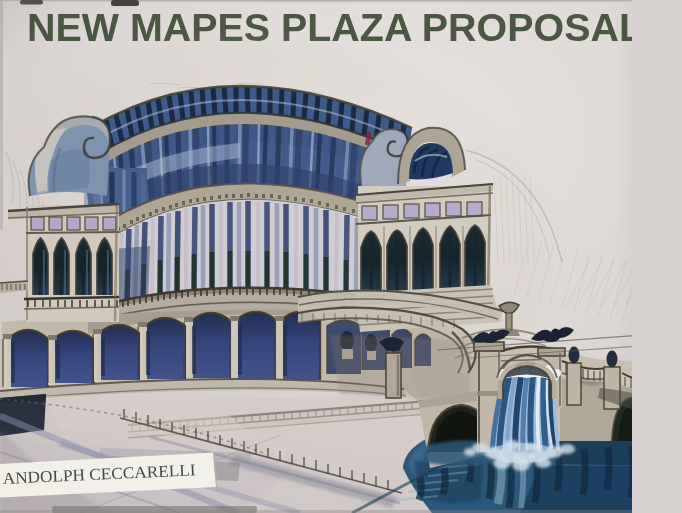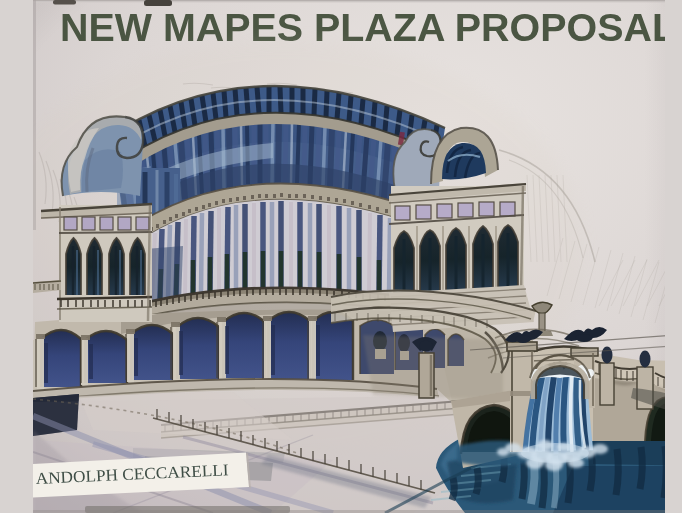--- a/index.html
+++ b/index.html
@@ -1,15 +1,15 @@
 <!DOCTYPE html>
 <html><head><meta charset="utf-8"><title>New Mapes Plaza Proposal</title>
 <style>
 html,body{margin:0;padding:0;background:#d8d3d1;}
-#art{width:632px;height:513px;overflow:hidden;position:relative;font-family:"Liberation Sans",sans-serif;margin-left:33px;}
+#art{width:632px;height:513px;overflow:hidden;position:relative;font-family:"Liberation Sans",sans-serif;}
 #art svg{filter:blur(0.55px);}
 </style></head>
 <body>
 <div id="art"><svg width="682" height="513" viewBox="0 0 682 513" xmlns="http://www.w3.org/2000/svg">
       <defs>
 <radialGradient id="paper" cx="0.60" cy="0.26" r="0.98">
  <stop offset="0" stop-color="#e8e3e0"></stop>
  <stop offset="0.5" stop-color="#dcd6d4"></stop>
  <stop offset="0.82" stop-color="#cdc6c6"></stop>
  <stop offset="1" stop-color="#bcb5b6"></stop>

